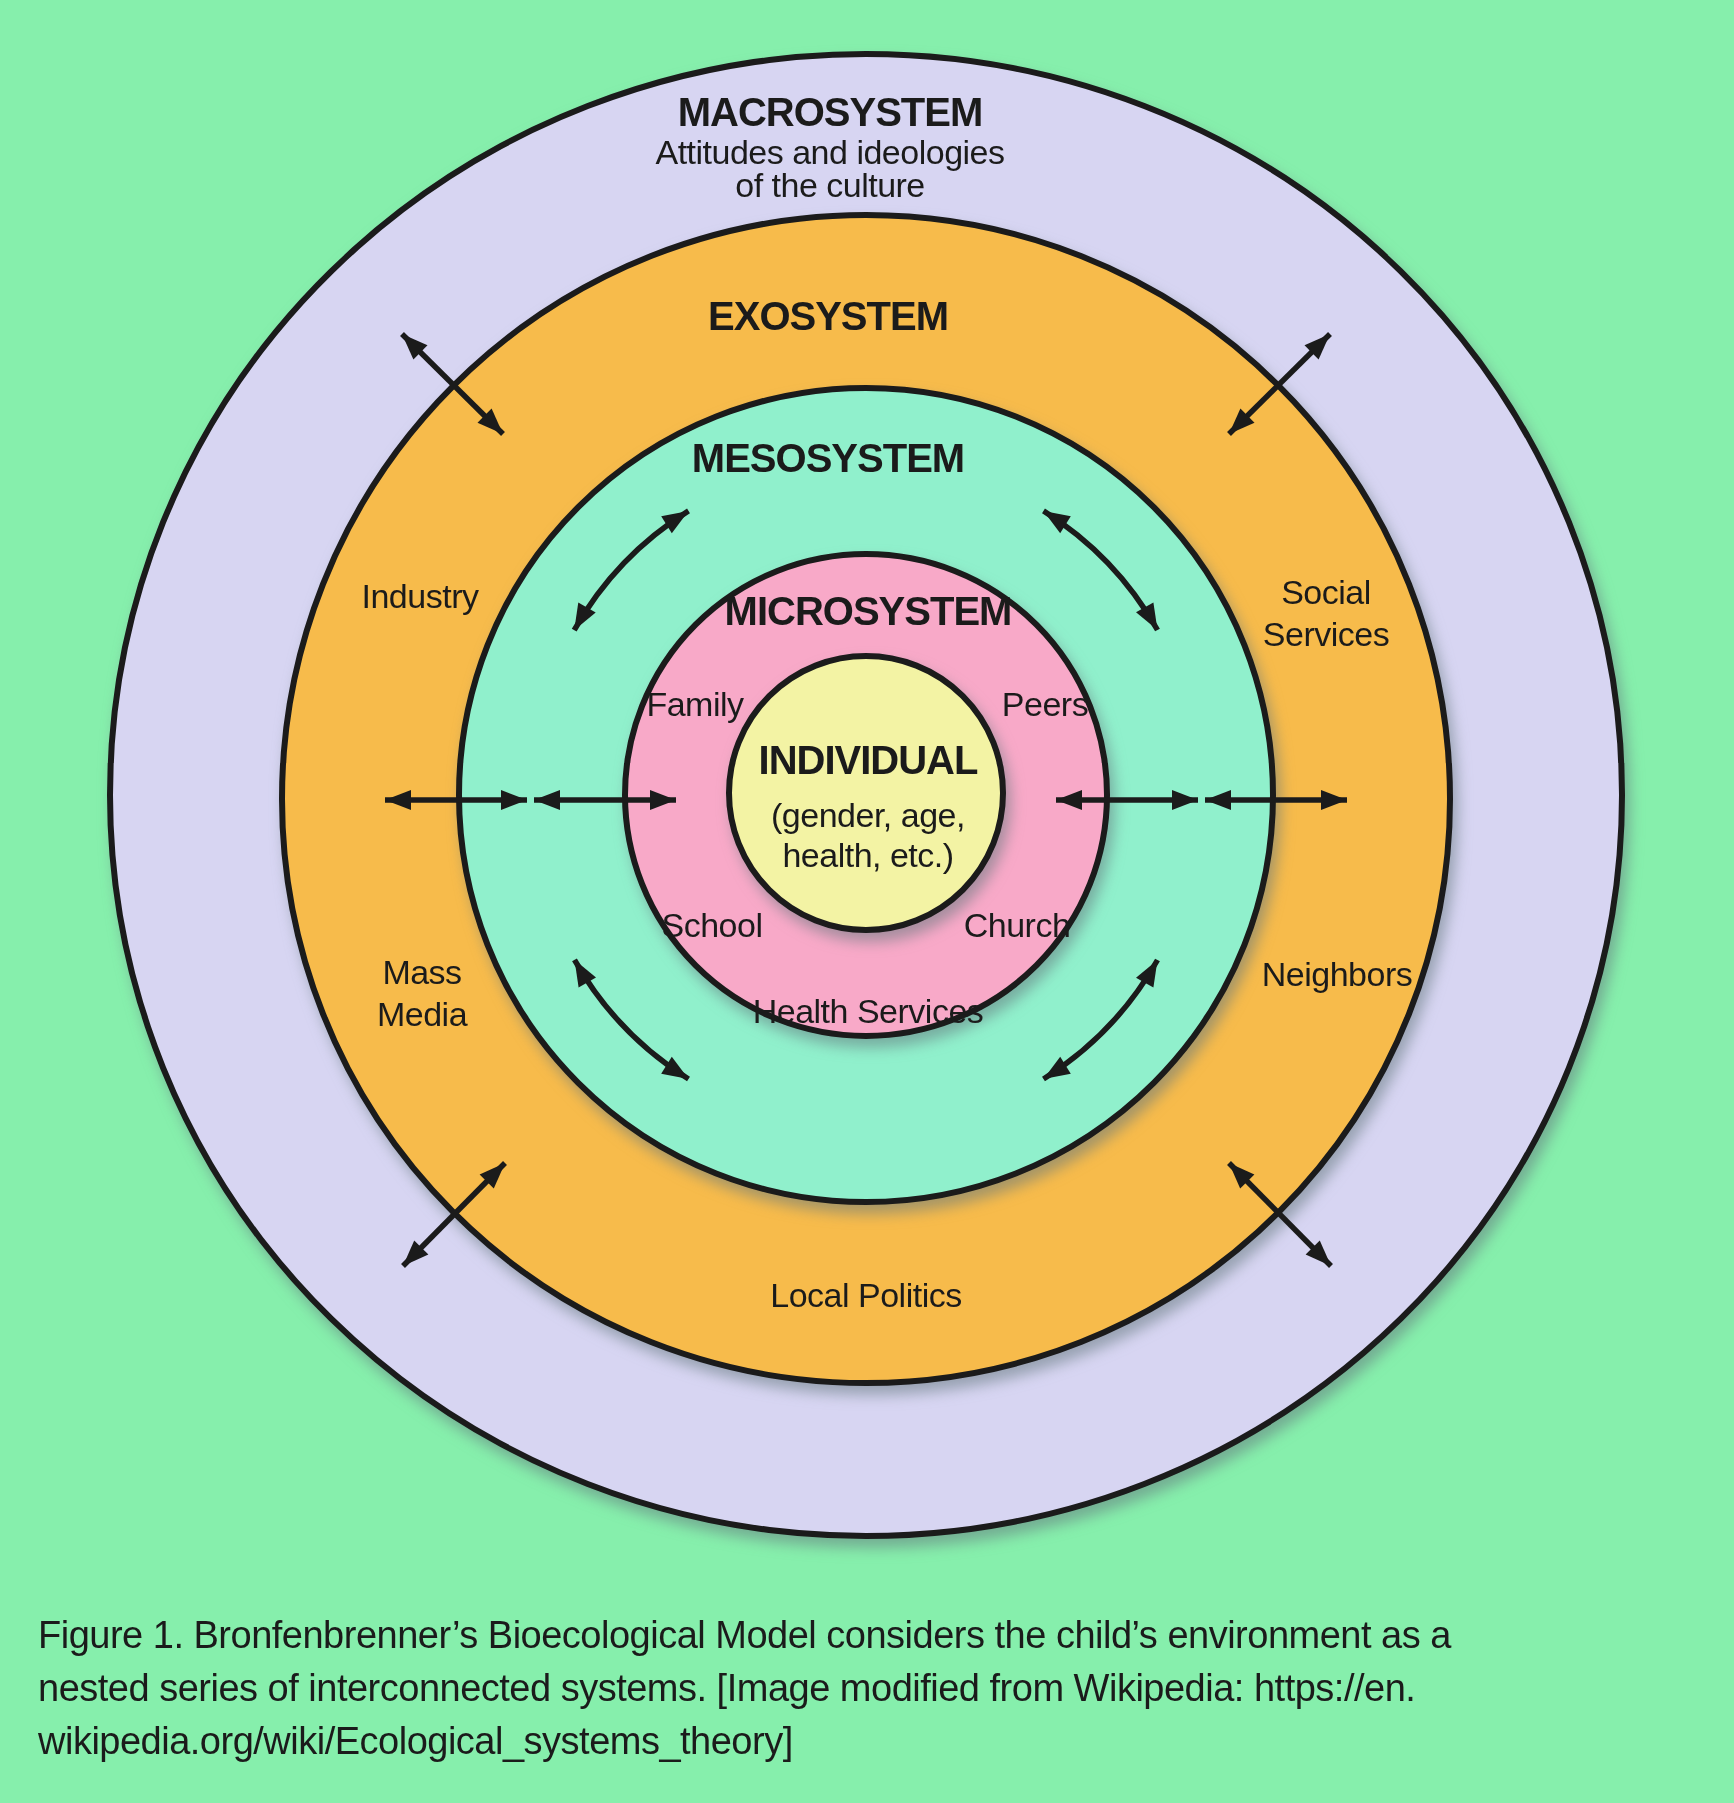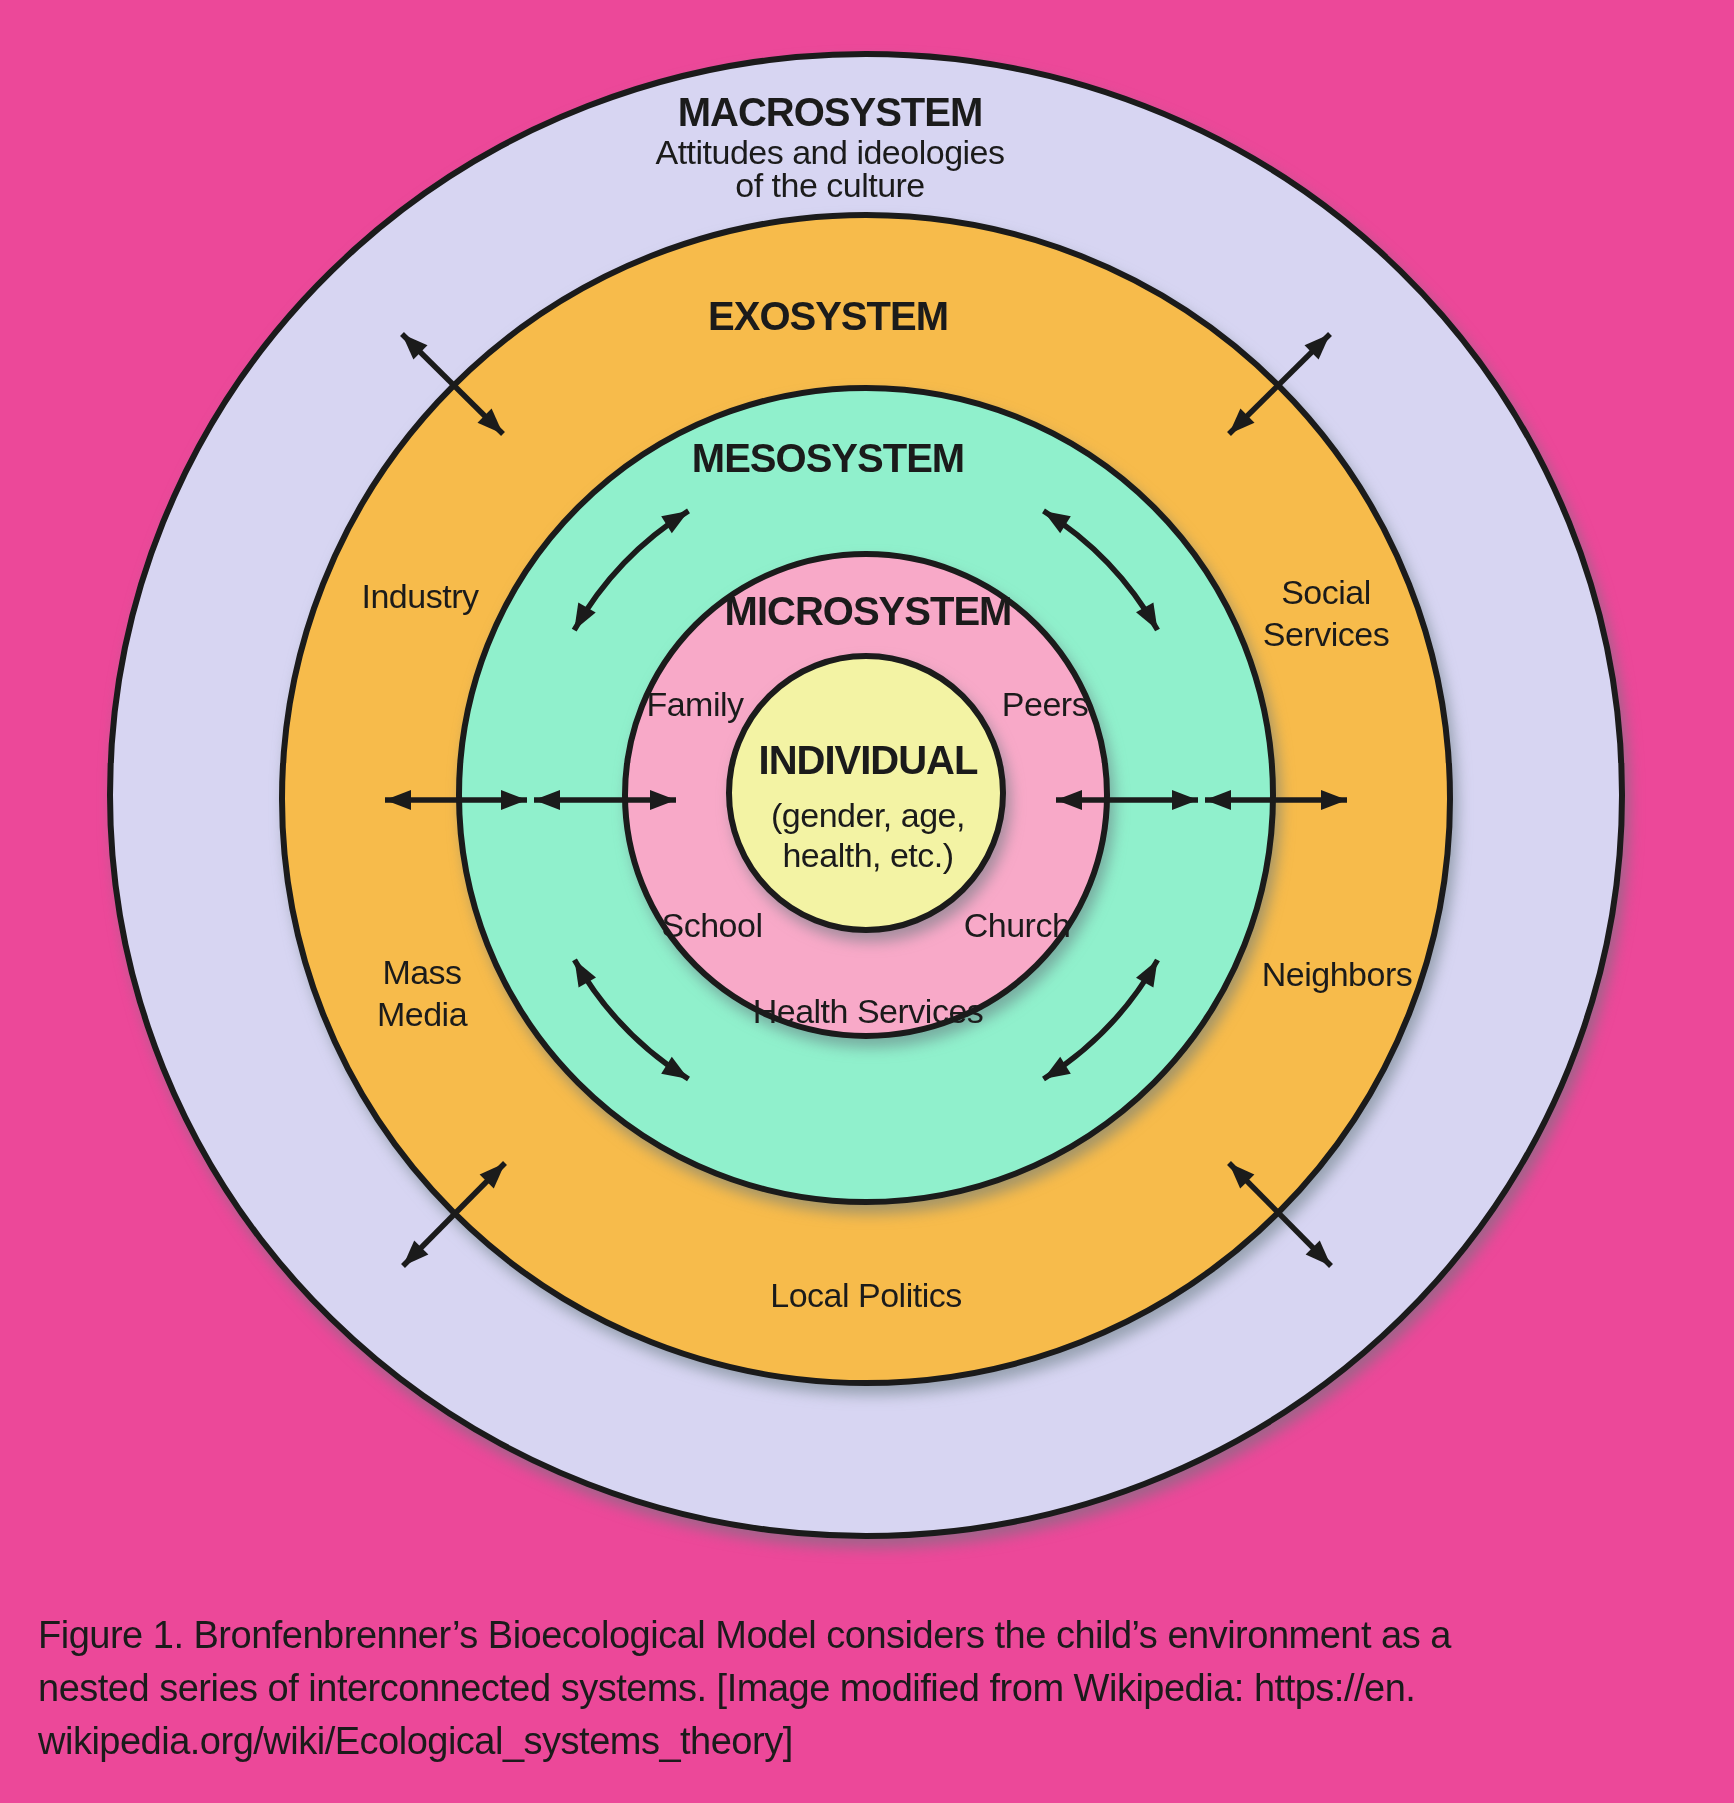--- a/index.html
+++ b/index.html
@@ -1,16 +1,16 @@
 <!DOCTYPE html>
 <html><head>
 <meta charset="utf-8">
 <style>
   html,body{margin:0;padding:0;background:#ffffff;}
-  .page{width:1734px;height:1803px;position:relative;background:#ec4899;
+  .page{width:1734px;height:1803px;position:relative;background:#86efac;
         font-family:"Liberation Sans", sans-serif;}
   svg{display:block;}
   .ring{stroke:#1b1b1b;stroke-width:6;
         filter:drop-shadow(5px 9px 7px rgba(100,120,125,0.55));}
   .title{font-size:40px;font-weight:bold;letter-spacing:-1px;fill:#1b1b1b;
          text-anchor:middle;}
   .lbl{font-size:34px;fill:#1b1b1b;text-anchor:middle;letter-spacing:-0.5px;}
   .cap{font-size:38px;fill:#1b1b1b;text-anchor:start;letter-spacing:-0.5px;}
   .ashaft{stroke:#1b1b1b;stroke-width:5.5;fill:none;}
   .ahead{fill:#1b1b1b;stroke:none;}

